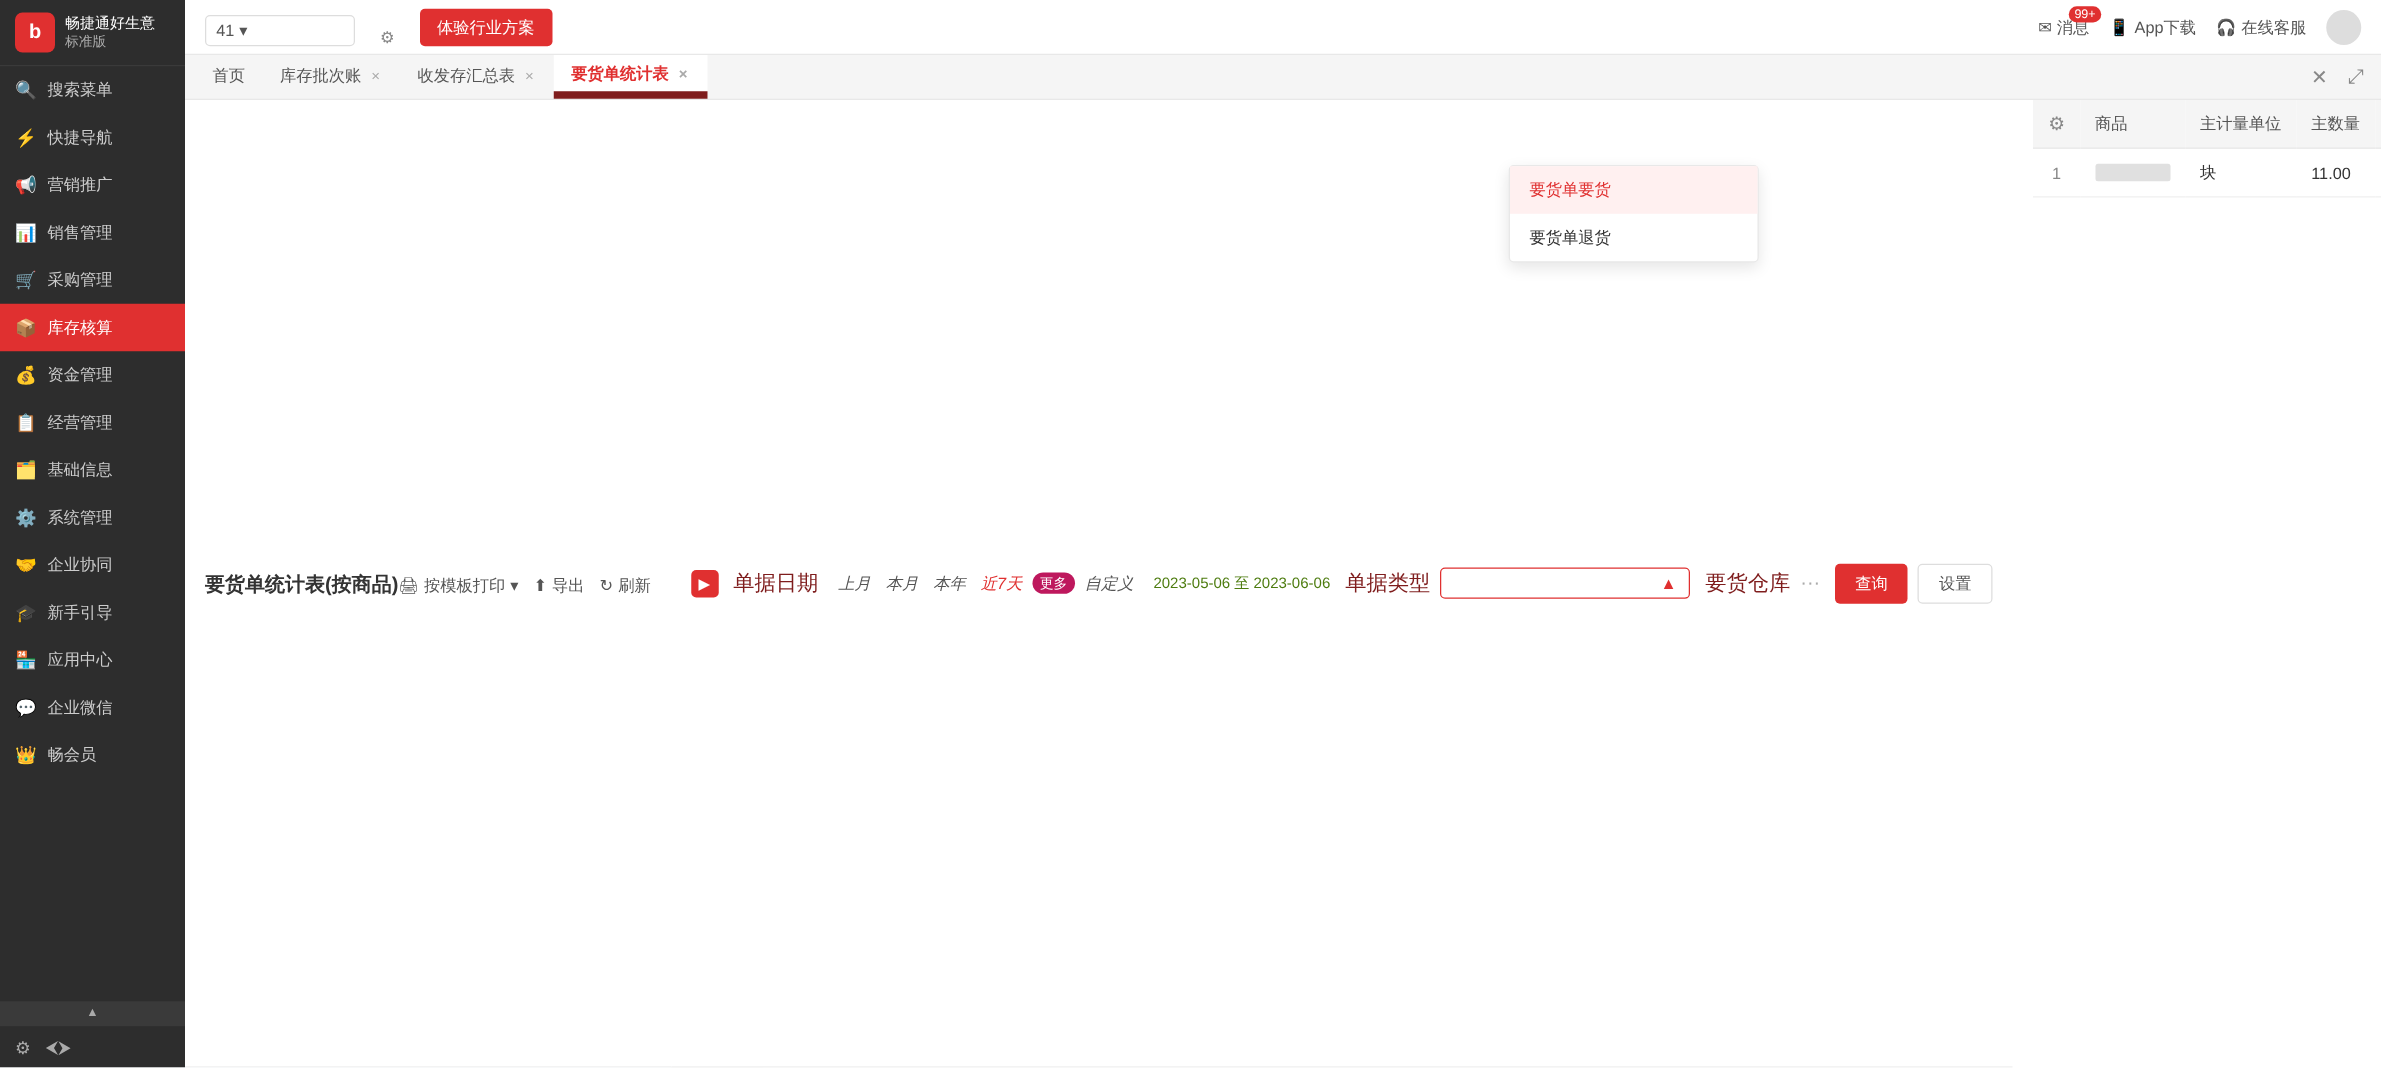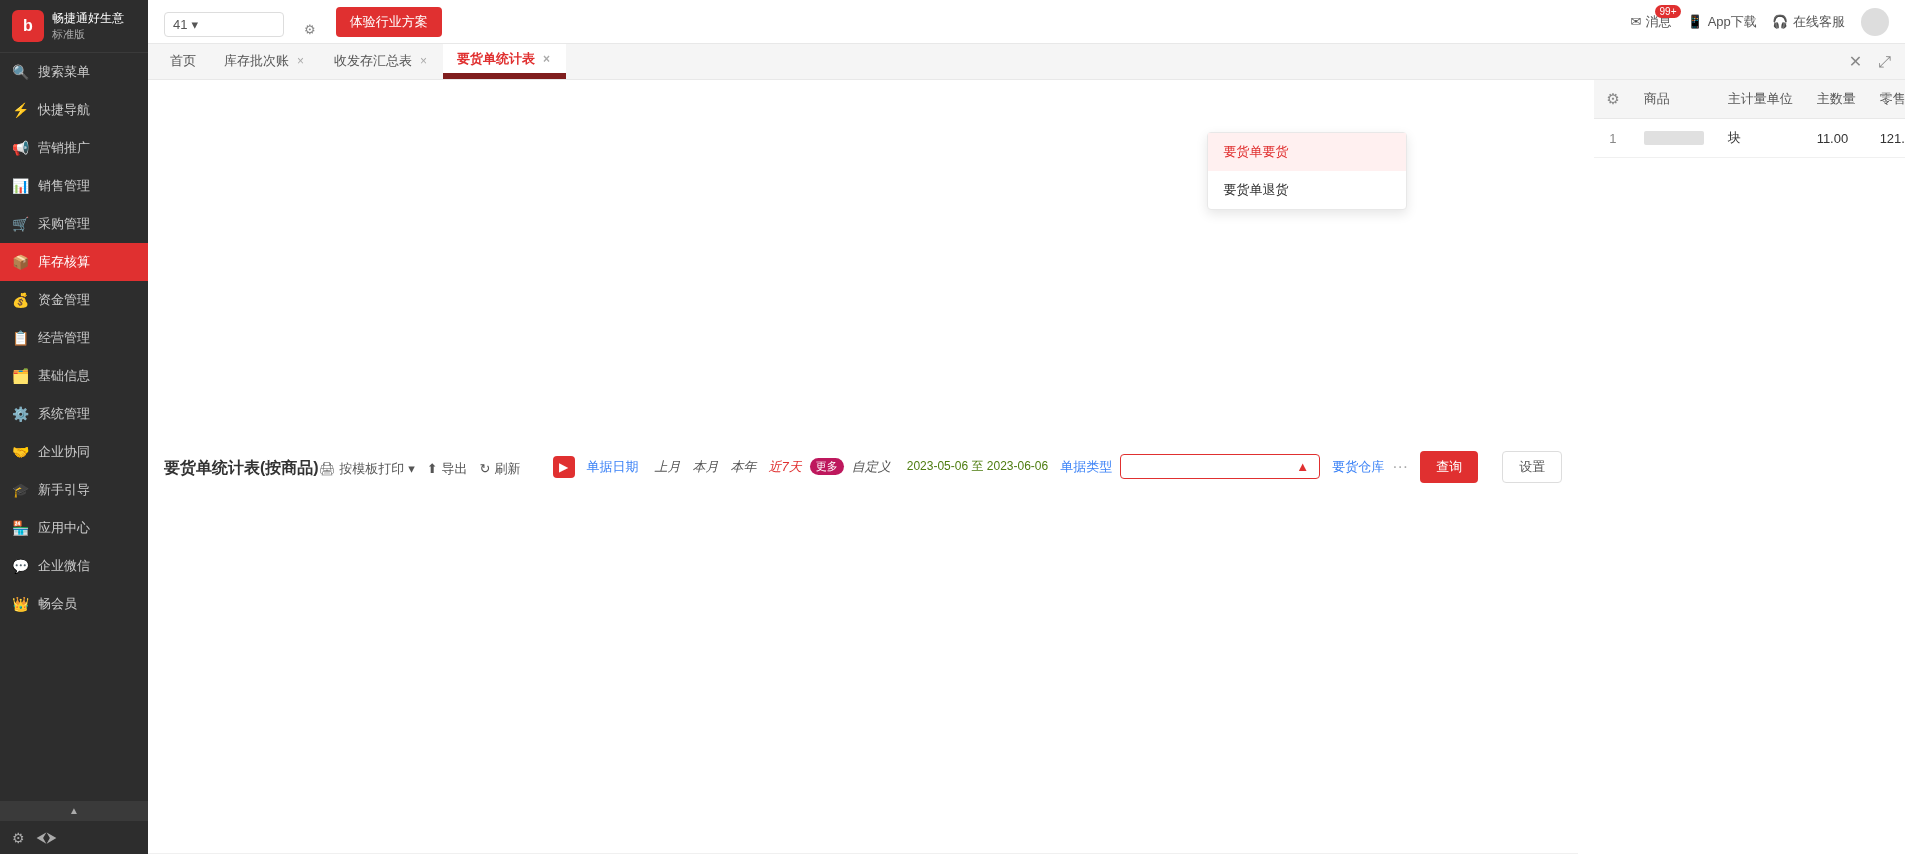--- a/index.html
+++ b/index.html
@@ -245,22 +245,22 @@
       color: #fff;
       border: none;
       border-radius: 4px;
       cursor: pointer;
       font-size: 12px;
       display: flex;
       align-items: center;
       justify-content: center;
     }
     .filter-label {
-      color: #3b82f6;
-      font-size: 13px;
+      color: #7f1d1d;
+      font-size: 17px;
       white-space: nowrap;
     }
     .date-shortcuts {
       display: flex;
       align-items: center;
       gap: 4px;
       font-size: 13px;
     }
     .date-btn {
       color: #555;
@@ -305,21 +305,21 @@
       gap: 8px;
     }
     .warehouse-dots {
       color: #aaa;
       cursor: pointer;
       font-size: 16px;
     }
     .action-btns {
       margin-left: auto;
       display: flex;
-      gap: 24px;
+      gap: 8px;
     }
     .btn-query {
       background: #e03030;
       color: #fff;
       border: none;
       border-radius: 4px;
       padding: 6px 16px;
       cursor: pointer;
       font-size: 13px;
     }

